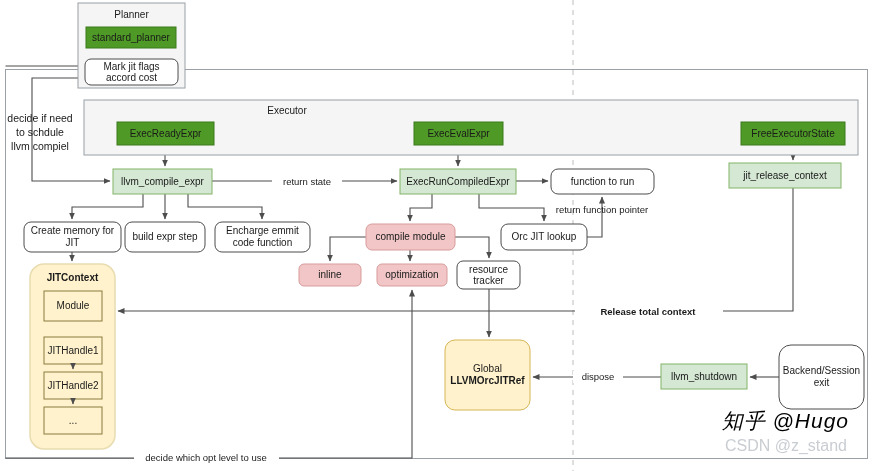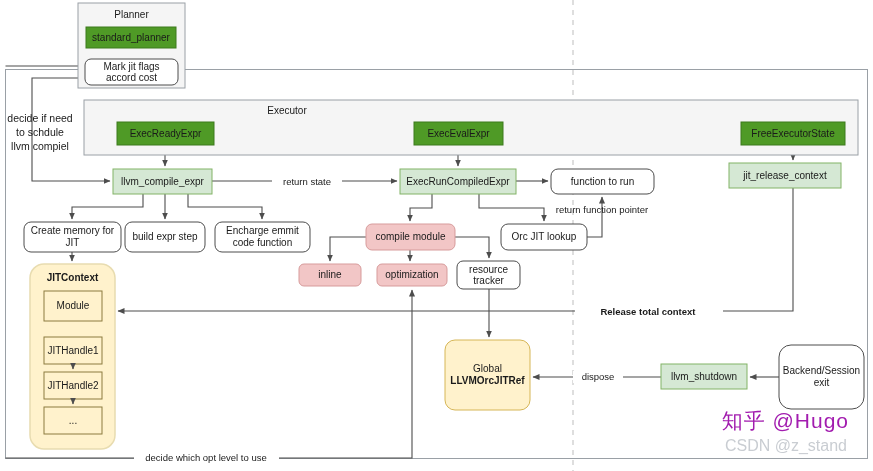--- a/index.html
+++ b/index.html
@@ -53,23 +53,24 @@
   }
   .edge { stroke: #4d4d4d; stroke-width: 1.1; fill: none; }
   .sep { stroke: #bdbdbd; stroke-width: 1; stroke-dasharray: 5 5; fill: none; }
   .outer-frame { stroke: #9aa0a6; stroke-width: 1; fill: none; }
   .wm-zhihu {
     position: absolute;
     right: 24px;
     bottom: 36px;
     font-family: "Liberation Sans", sans-serif;
     font-size: 21px;
-    color: #a21caf;
+    color: #000000;
     letter-spacing: 1px;
     white-space: nowrap;
+    font-style: italic;
   }
   .wm-csdn {
     position: absolute;
     right: 26px;
     bottom: 16px;
     font-family: "Liberation Sans", sans-serif;
     font-size: 16px;
     color: #c9cdd2;
     white-space: nowrap;
   }

